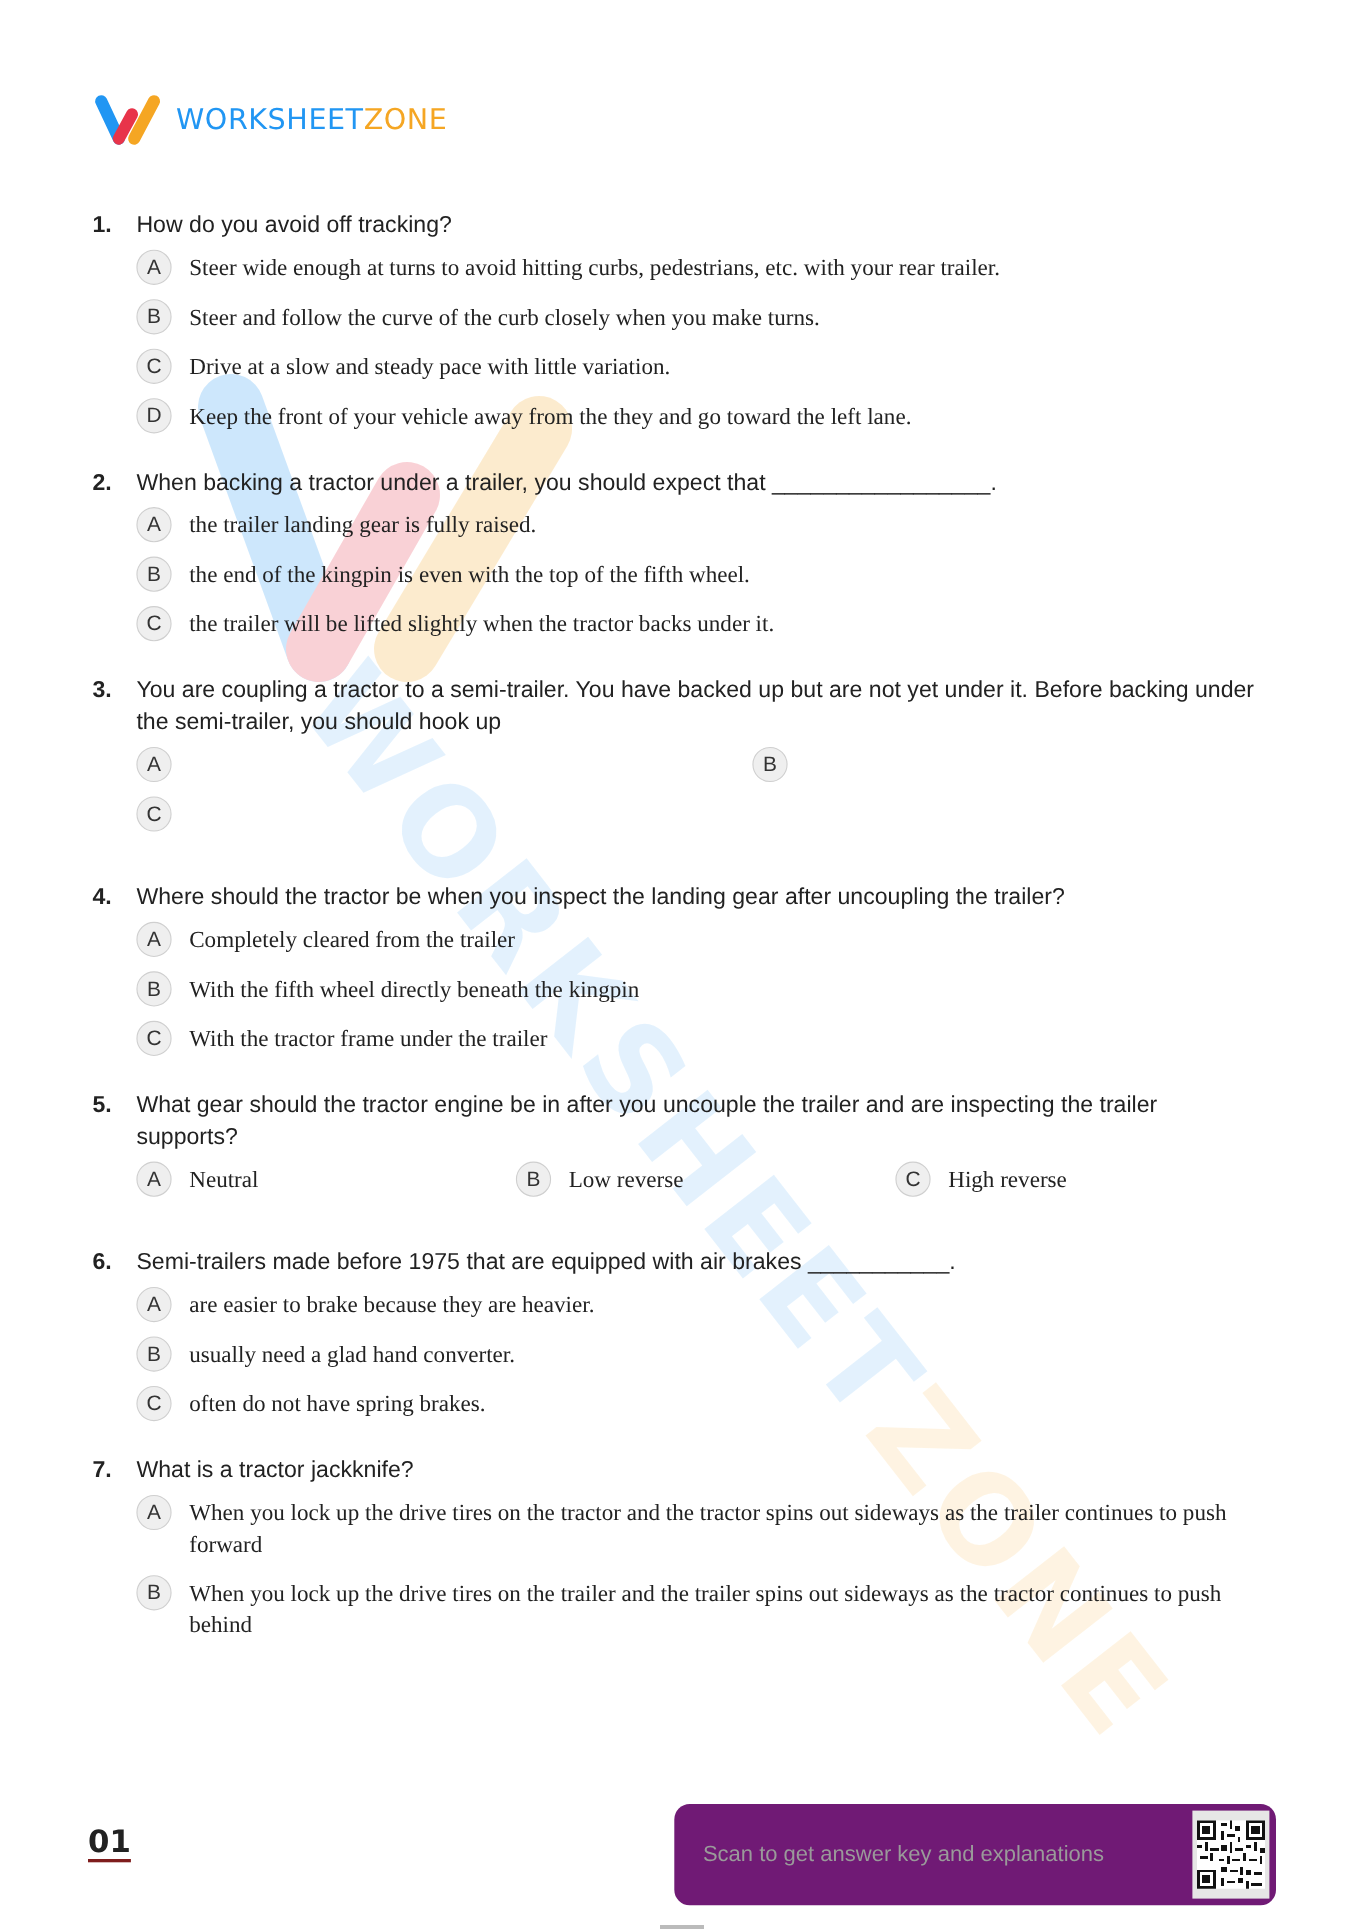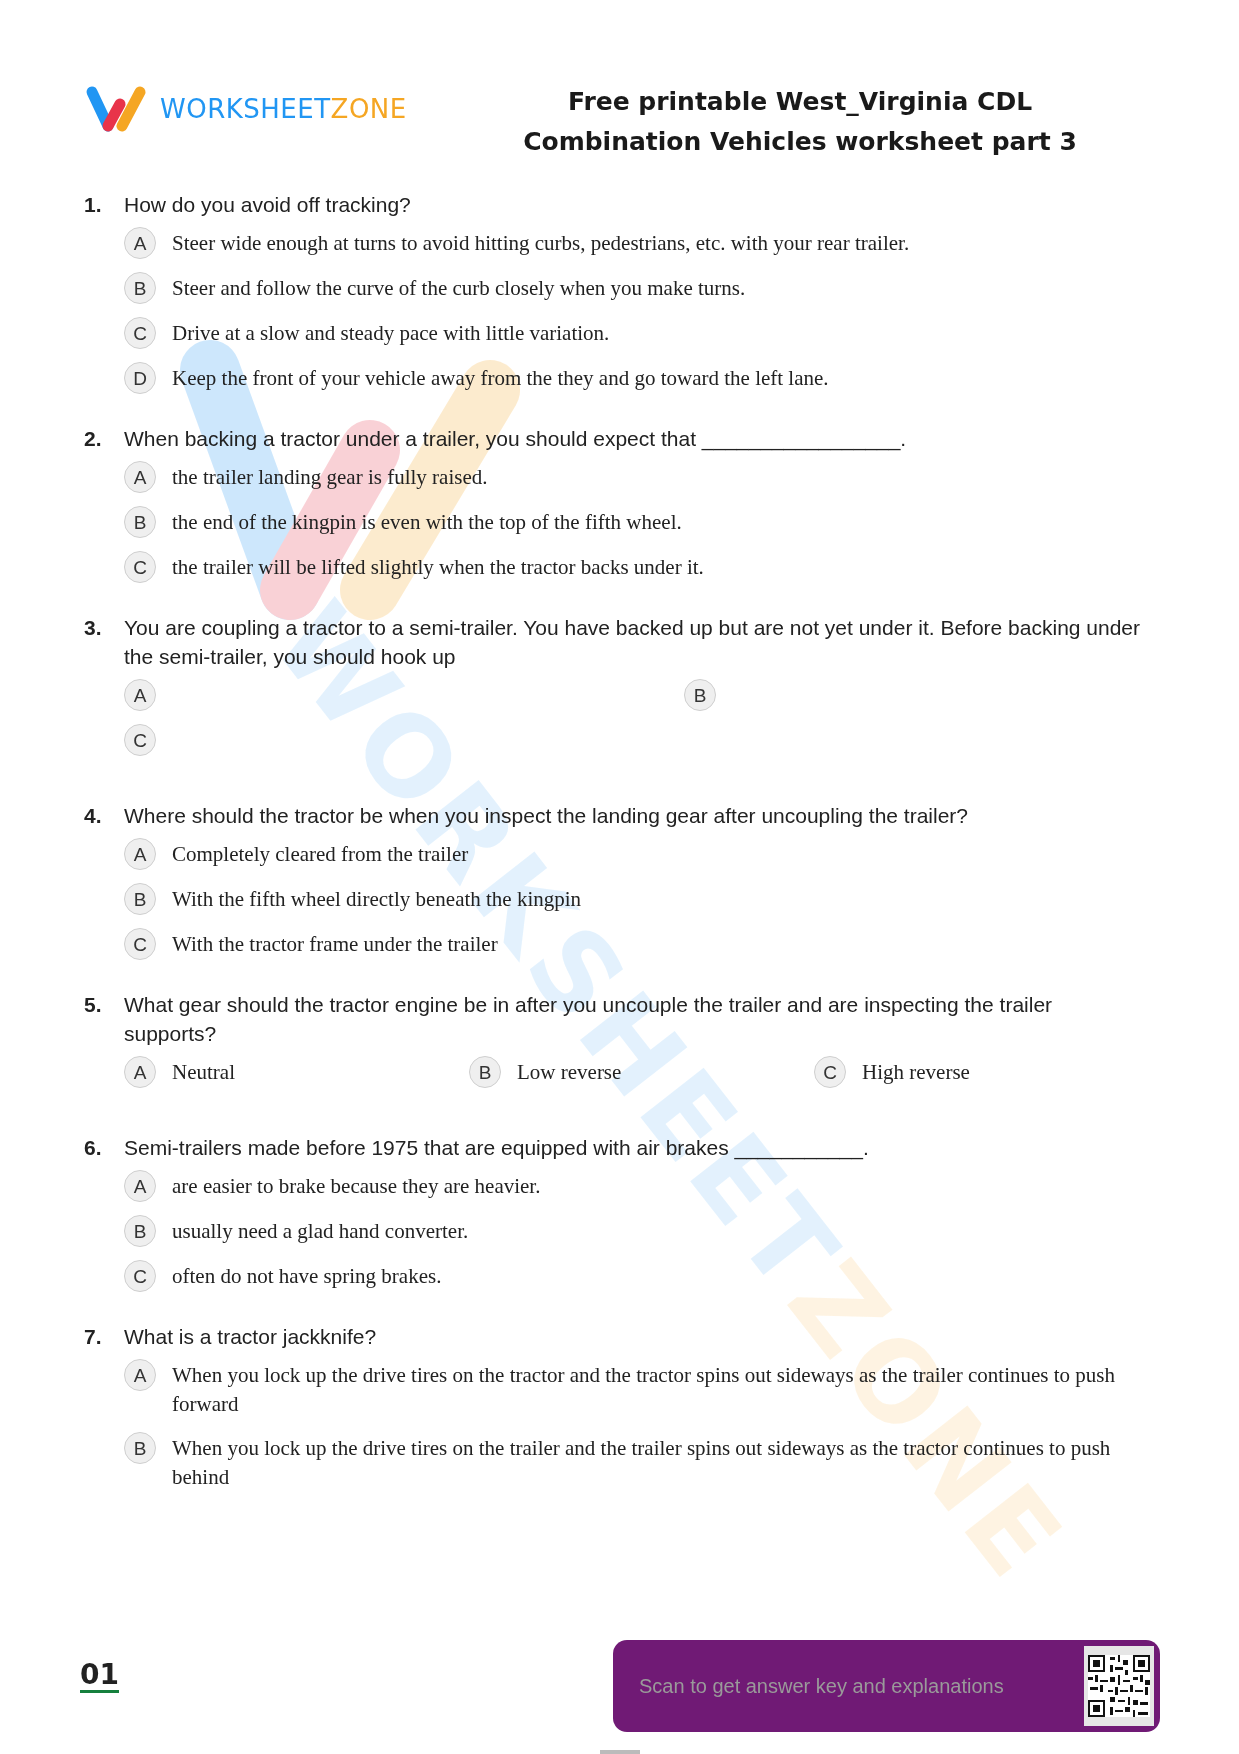--- a/index.html
+++ b/index.html
@@ -44,21 +44,21 @@
     .option { display: flex; align-items: flex-start; font-size: 21px; line-height: 29px; margin-bottom: 15px; }
     .badge {
       width: 32px; height: 32px; border-radius: 50%; background: #efefef; border: 1.5px solid #cfcfcf;
       box-sizing: border-box; display: flex; align-items: center; justify-content: center;
       font-size: 19px; color: #333333; flex-shrink: 0; margin-right: 16px; margin-top: -2px;
     }
     .opt-text { flex: 1; padding-right: 20px; font-family: Liberation Serif, serif; }
 
     .page-num {
       position: absolute; left: 80px; top: 1660px; font-family: "DejaVu Sans", sans-serif;
-      font-weight: bold; font-size: 28px; border-bottom: 3px solid #15803d; line-height: 30px; z-index: 1;
+      font-weight: bold; font-size: 28px; border-bottom: 3px solid #7f1d1d; line-height: 30px; z-index: 1;
     }
     .scan-box {
       position: absolute; left: 613px; top: 1640px; width: 547px; height: 92px;
       background: #701a75; border-radius: 14px; display: flex; align-items: center; z-index: 1;
     }
     .scan-text { margin-left: 26px; font-size: 20px; color: #9a9a9a; flex: 1; }
     .qr { width: 70px; height: 80px; background: #e6e6e6; margin-right: 6px; display: flex; align-items: center; justify-content: center; }
     .qr svg { width: 62px; height: 62px; }
     .bottom-bar { position: absolute; left: 600px; top: 1750px; width: 40px; height: 4px; background: #bbbbbb; }
   </style>
@@ -79,24 +79,20 @@
 <div class="header">
   <div class="logo">
     <svg viewBox="0 0 66 50">
       <line x1="8" y1="8" x2="24" y2="42" stroke="#2196f3" stroke-width="11" stroke-linecap="round"></line>
       <line x1="24" y1="42" x2="36" y2="20" stroke="#e8344a" stroke-width="11" stroke-linecap="round"></line>
       <line x1="38" y1="42" x2="56" y2="8" stroke="#f5a623" stroke-width="11" stroke-linecap="round"></line>
     </svg>
     <div class="logo-text">
       <span class="blue">WORKSHEET</span><span class="orange">ZONE</span>
     </div>
-  </div>
-  <div class="title">
-    <div>Free printable West_Virginia CDL</div>
-    <div>Combination Vehicles worksheet part 3</div>
   </div>
 </div>
 
 <div class="questions">
 
   <div class="question">
     <div class="q-row">
       <span class="q-num">1.</span>
       <span class="q-text">How do you avoid off tracking?</span>
     </div>

